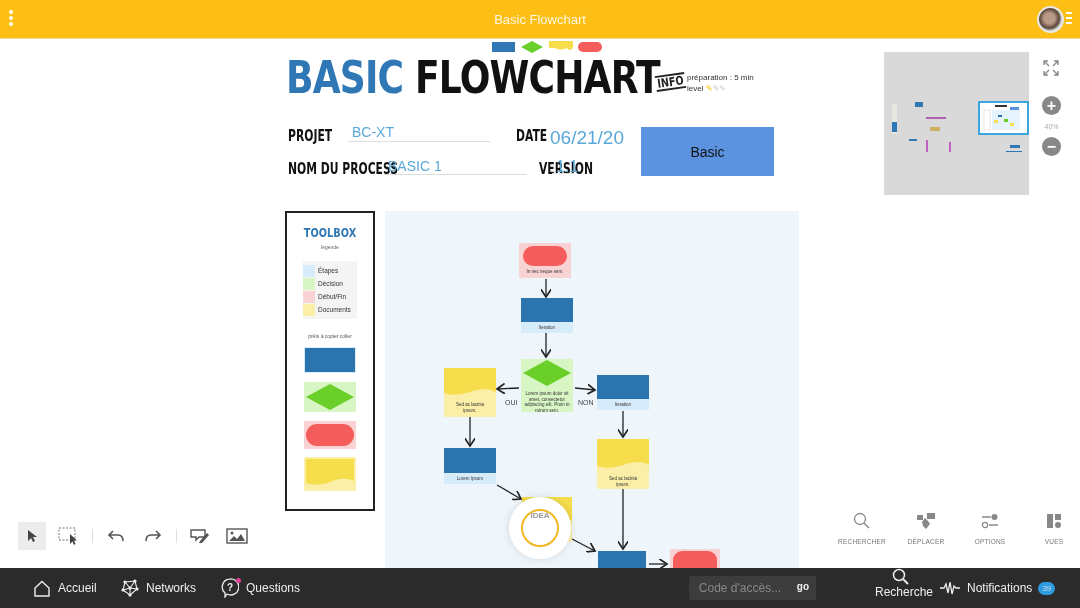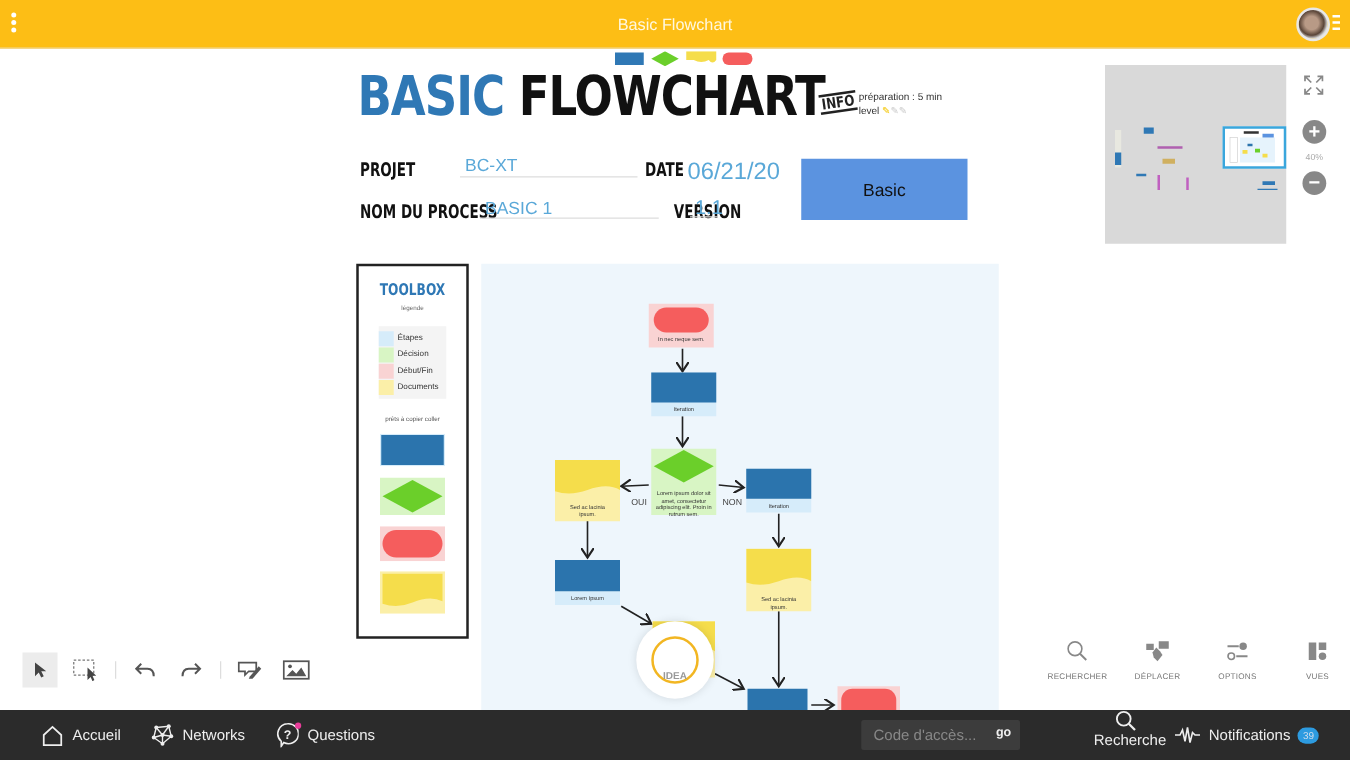--- a/index.html
+++ b/index.html
@@ -37,21 +37,21 @@
   .legend-row .sw { width: 12px; height: 12px; margin-right: 3px; }
   .tb-copy { position: absolute; left: 0; right: 0; top: 120px; text-align: center; font-size: 5px; color: #555; }
   .tb-shape { position: absolute; left: 17px; width: 52px; }
 
   .board { position: absolute; left: 385px; top: 211px; width: 414px; height: 360px; background: #eef6fc; }
   .node { position: absolute; }
   .node .cap { font-size: 4.5px; color: #333; text-align: center; line-height: 5.5px; }
   .edge-label { position: absolute; font-size: 7px; color: #444; }
 
   .idea { position: absolute; left: 509px; top: 497px; width: 62px; height: 62px; border-radius: 50%; background: #fff; box-shadow: 0 0 8px rgba(0,0,0,0.12); }
-  .idea .ring { position: absolute; left: 12px; top: 12px; width: 38px; height: 38px; border-radius: 50%; border: 2px solid #f2b622; display: flex; align-items: flex-end; justify-content: center; font-size: 8px; color: #999; font-weight: bold; }
+  .idea .ring { position: absolute; left: 12px; top: 12px; width: 38px; height: 38px; border-radius: 50%; border: 2px solid #f2b622; display: flex; align-items: flex-start; justify-content: center; font-size: 8px; color: #999; font-weight: bold; }
 
   .minimap { position: absolute; left: 884px; top: 52px; width: 145px; height: 143px; background: #d9d9d9; }
   .mm-view { position: absolute; left: 94px; top: 49px; width: 51px; height: 34px; border: 2px solid #3aa6dc; background: #fff; }
   .fullscreen { position: absolute; left: 1043px; top: 60px; width: 16px; height: 16px; }
   .zoom-btn { position: absolute; left: 1042px; width: 19px; height: 19px; border-radius: 50%; background: #888; color: #fff; display: flex; align-items: center; justify-content: center; font-size: 16px; font-weight: bold; line-height: 1; }
   .zoom-level { position: absolute; left: 1040px; top: 123px; width: 23px; text-align: center; font-size: 7px; color: #aaa; }
 
   .tools { position: absolute; left: 18px; top: 522px; height: 28px; display: flex; align-items: center; }
   .tool { width: 28px; height: 28px; display: flex; align-items: center; justify-content: center; margin-right: 9px; }
   .tool.active { background: #ececec; }
@@ -97,21 +97,21 @@
   <path d="M57,0 h24 v7 q-3,4 -6,0 q-6,3 -12,0 h-6 z" fill="#f5dd4b"></path>
   <rect x="86" y="1" width="24" height="10" rx="5" fill="#f55d5d"></rect>
 </svg>
 
 <div class="logo-title">
   <span class="b">BASIC</span>
   <span class="f">FLOWCHART</span>
 </div>
 
 <div class="field-label" style="left:288px;top:127px;">PROJET</div>
-<div class="field-value" style="left:348px;top:124px;width:142px;height:18px;margin-left:20px;">BC-XT</div>
+<div class="field-value" style="left:348px;top:124px;width:142px;height:18px;">BC-XT</div>
 <div class="field-label" style="left:516px;top:127px;">DATE</div>
 <div class="field-value" style="left:546px;top:127px;width:56px;height:16px;font-size:19px;border-bottom:none;">06/21/20</div>
 <div class="field-label" style="left:288px;top:160px;">NOM DU PROCESS</div>
 <div class="field-value" style="left:384px;top:158px;width:143px;height:17px;">BASIC 1</div>
 <div class="field-label" style="left:539px;top:160px;">VERSION</div>
 <div class="field-value" style="left:552px;top:158px;width:22px;height:16px;font-size:16px;">1.1</div>
 
 <div class="info-badge">INFO</div>
 <div class="info-text">
   <div>préparation : 5 min</div>

